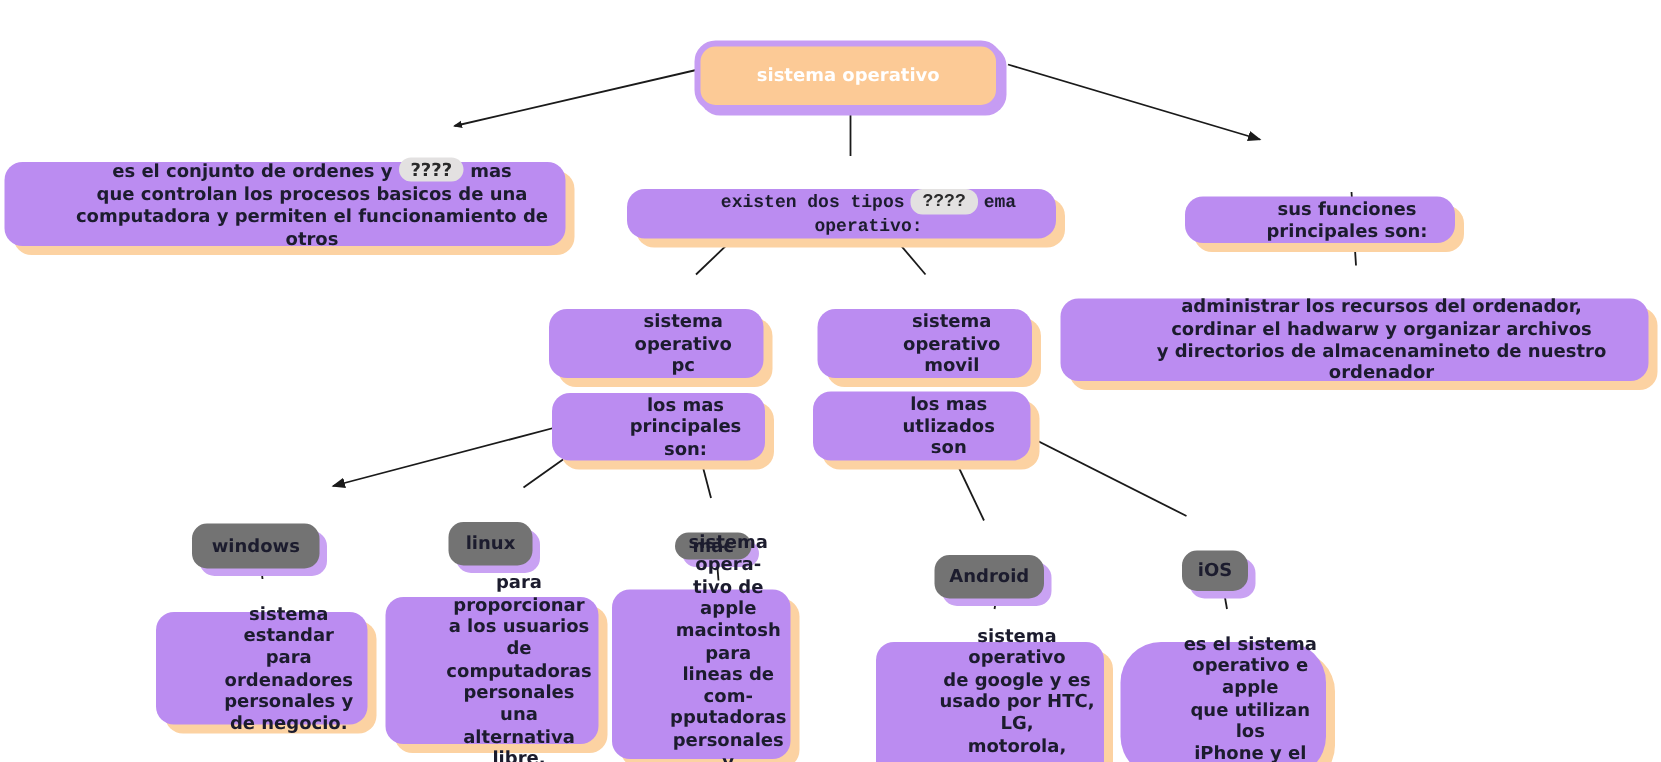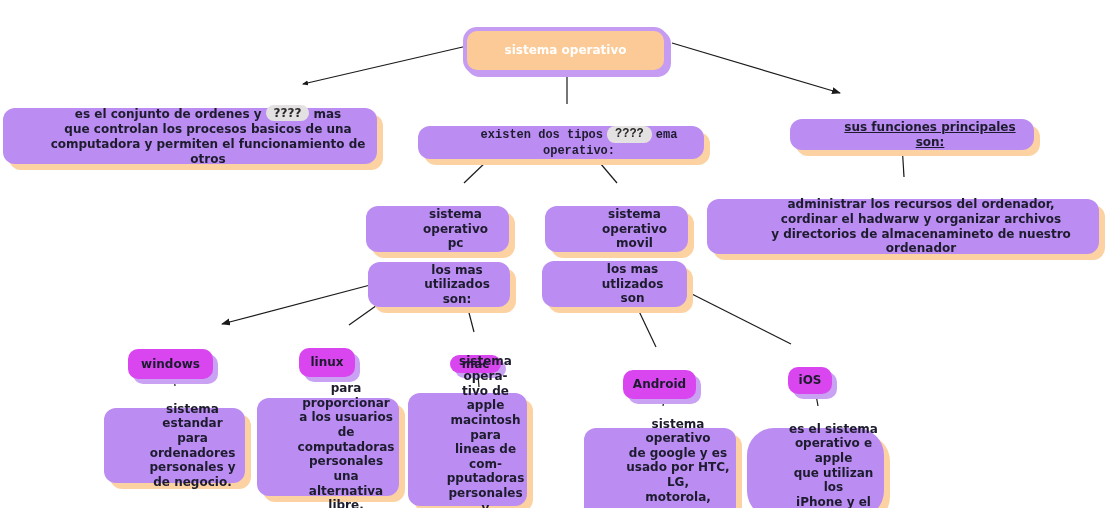--- a/index.html
+++ b/index.html
@@ -18,21 +18,21 @@
     font-weight:bold;
     color:#1c1c2e;
     border-radius:12px;
     font-size:12px;
     line-height:1.22;
     box-sizing:border-box;
     padding:2px 4px;
     margin-top:22px;
   }
   .purple{background:#bb8cf1;box-shadow:6px 6px 0 #fcd2a2;padding-left:40px;}
-  .orange{background:#d946ef;box-shadow:5px 5px 0 #c9a2f3;border-radius:10px;}
+  .orange{background:#737373;box-shadow:5px 5px 0 #c9a2f3;border-radius:10px;}
   .root{
     background:#fcca96;
     border:4px solid #c69cf3;
     box-shadow:3px 3px 0 #c69cf3;
     color:#ffffff;
     border-radius:14px;
   }
   .pre{white-space:pre-line;}
   .chip{
     display:inline-block;
@@ -40,21 +40,21 @@
     border-radius:8px;
     padding:1px 8px;
     margin:0 4px;
     position:relative;top:-1px;
     color:#2a2a2a;
   }
   
   #n-root            {left:463px;top:5px;  width:205px;height:47px;}
   #n-definition      {left:3px;  top:86px; width:374px;height:56px;}
   #n-types           {left:418px;top:104px;width:286px;height:33px;font-family:Liberation Mono, monospace;}
-  #n-functions       {left:790px;top:97px; width:244px;height:31px;text-decoration:underline;}
+  #n-functions       {left:790px;top:109px; width:180px;height:31px;}
   #n-functions-detail{left:707px;top:177px;width:392px;height:55px;}
   #n-os-pc           {left:366px;top:184px;width:143px;height:46px;}
   #n-os-movil        {left:545px;top:184px;width:143px;height:46px;}
   #n-most-used-pc    {left:368px;top:240px;width:142px;height:45px;}
   #n-most-used-movil {left:542px;top:239px;width:145px;height:46px;}
   #n-windows         {left:128px;top:327px;width:85px; height:30px;}
   #n-linux           {left:299px;top:326px;width:56px; height:29px;}
   #n-mac             {left:450px;top:333px;width:51px; height:18px;}
   #n-android         {left:623px;top:348px;width:73px; height:29px;}
   #n-ios             {left:788px;top:345px;width:44px; height:27px;}
@@ -130,21 +130,21 @@
     <span class="pre">sistema operativo
 pc</span>
   </div>
 
   <div class="node purple" id="n-os-movil">
     <span class="pre">sistema operativo
 movil</span>
   </div>
 
   <div class="node purple" id="n-most-used-pc">
-    <span class="pre">los mas utilizados
+    <span class="pre">los mas principales
 son:</span>
   </div>
 
   <div class="node purple" id="n-most-used-movil">
     <span class="pre">los mas utlizados
 son</span>
   </div>
 
   <div class="node orange" id="n-windows">
     <span>windows</span>

